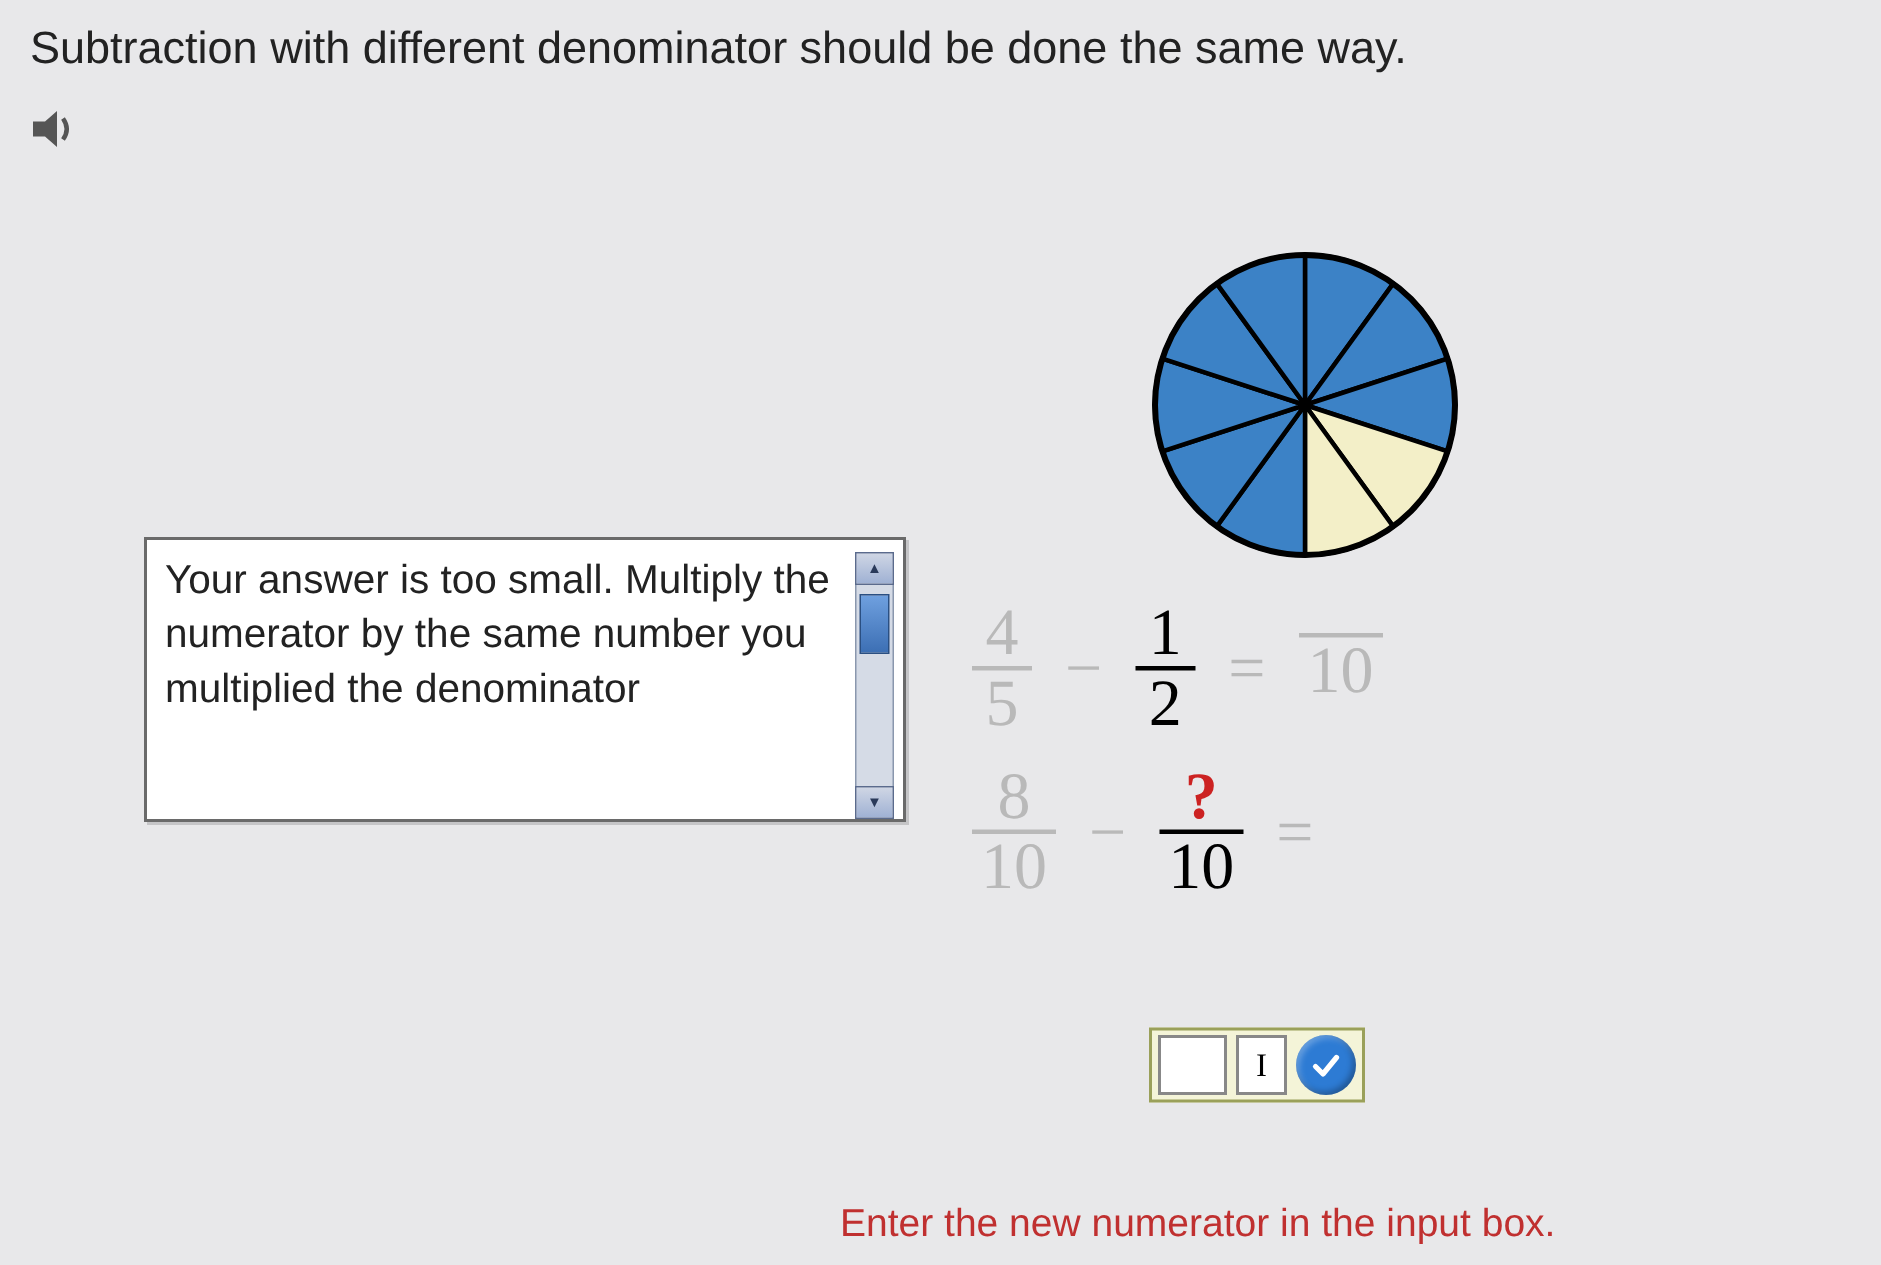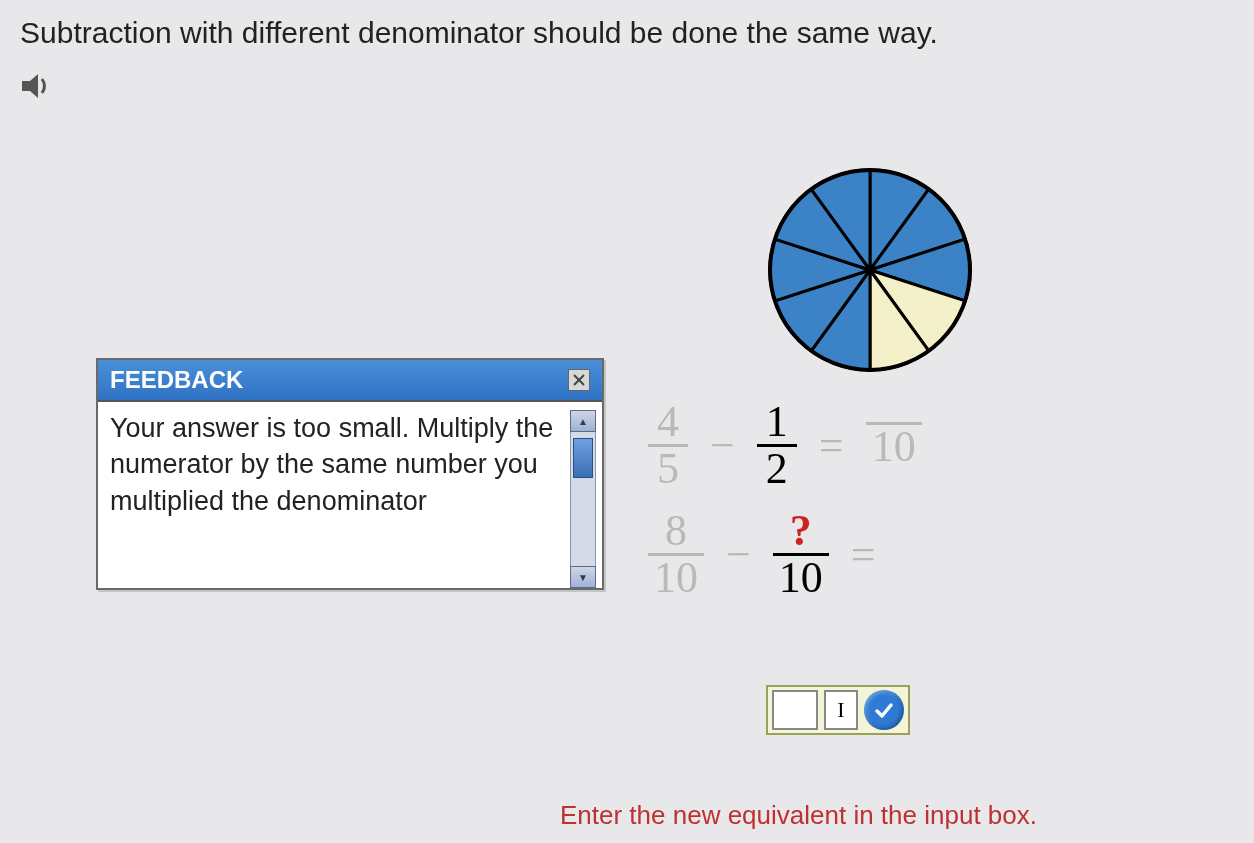--- a/index.html
+++ b/index.html
@@ -104,29 +104,20 @@
 <div class="line2-wrap">
   <span class="speaker">
     <svg width="34" height="30" viewBox="0 0 34 30">
       <polygon points="2,10 10,10 18,3 18,27 10,20 2,20" fill="#555"></polygon>
       <path d="M22 8 Q27 15 22 22" stroke="#555" stroke-width="3" fill="none"></path>
     </svg>
   </span>
 </div>
 
 <div class="feedback-panel">
-  <div class="fb-title">
-    <span>FEEDBACK</span>
-    <span class="close-btn">
-      <svg width="12" height="12" viewBox="0 0 12 12">
-          <line x1="1" y1="1" x2="11" y2="11" stroke="#444" stroke-width="2"></line>
-          <line x1="11" y1="1" x2="1" y2="11" stroke="#444" stroke-width="2"></line>
-        </svg>
-    </span>
-  </div>
   <div class="fb-body">
     <div class="fb-text">Your answer is too small. Multiply the numerator by the same number you multiplied the denominator</div>
     <div class="scrollbar">
       <div class="sb-btn">▲</div>
       <div class="sb-track">
         <div class="sb-thumb"></div>
       </div>
       <div class="sb-btn">▼</div>
     </div>
   </div>
@@ -187,13 +178,13 @@
 <div class="answer-box">
   <input class="in-num" value="" style="">
   <div class="caret-cell">I</div>
   <div class="check-btn">
     <svg width="22" height="22" viewBox="0 0 22 22">
       <path d="M4 12 L9 17 L18 6" stroke="#fff" stroke-width="3.5" fill="none" stroke-linecap="round" stroke-linejoin="round"></path>
     </svg>
   </div>
 </div>
 
-<div class="prompt">Enter the new equivalent in the input box.</div>
+<div class="prompt">Enter the new numerator in the input box.</div>
 
 </body></html>

